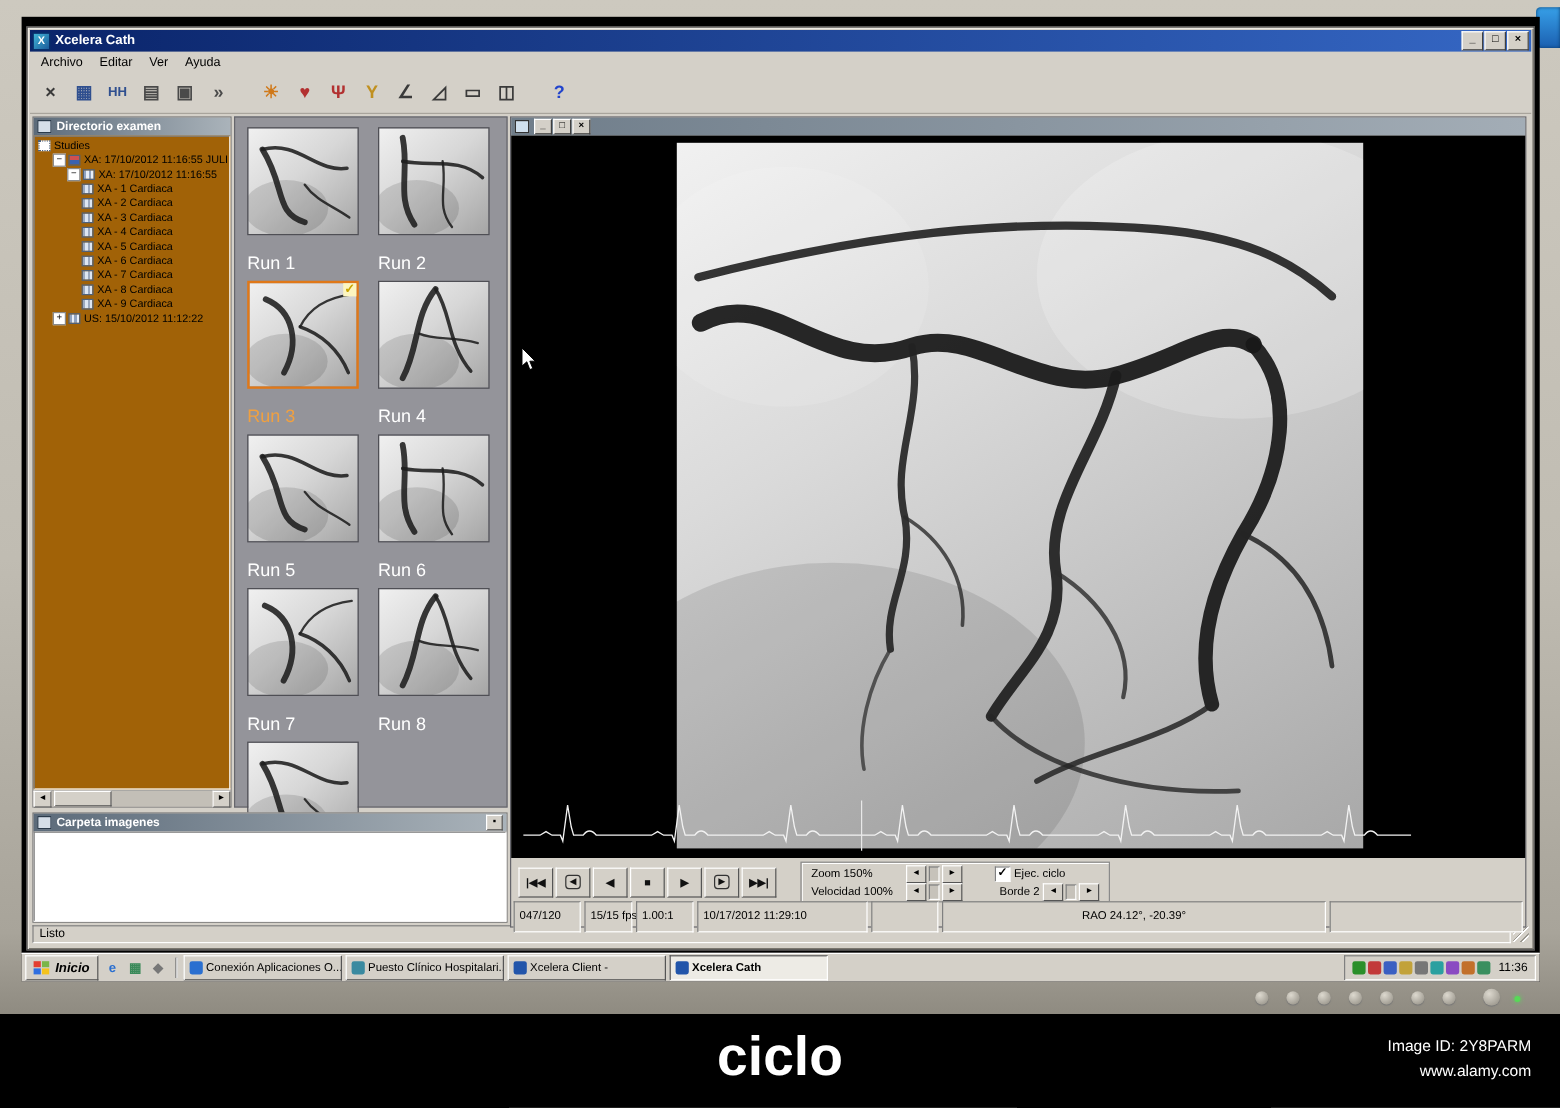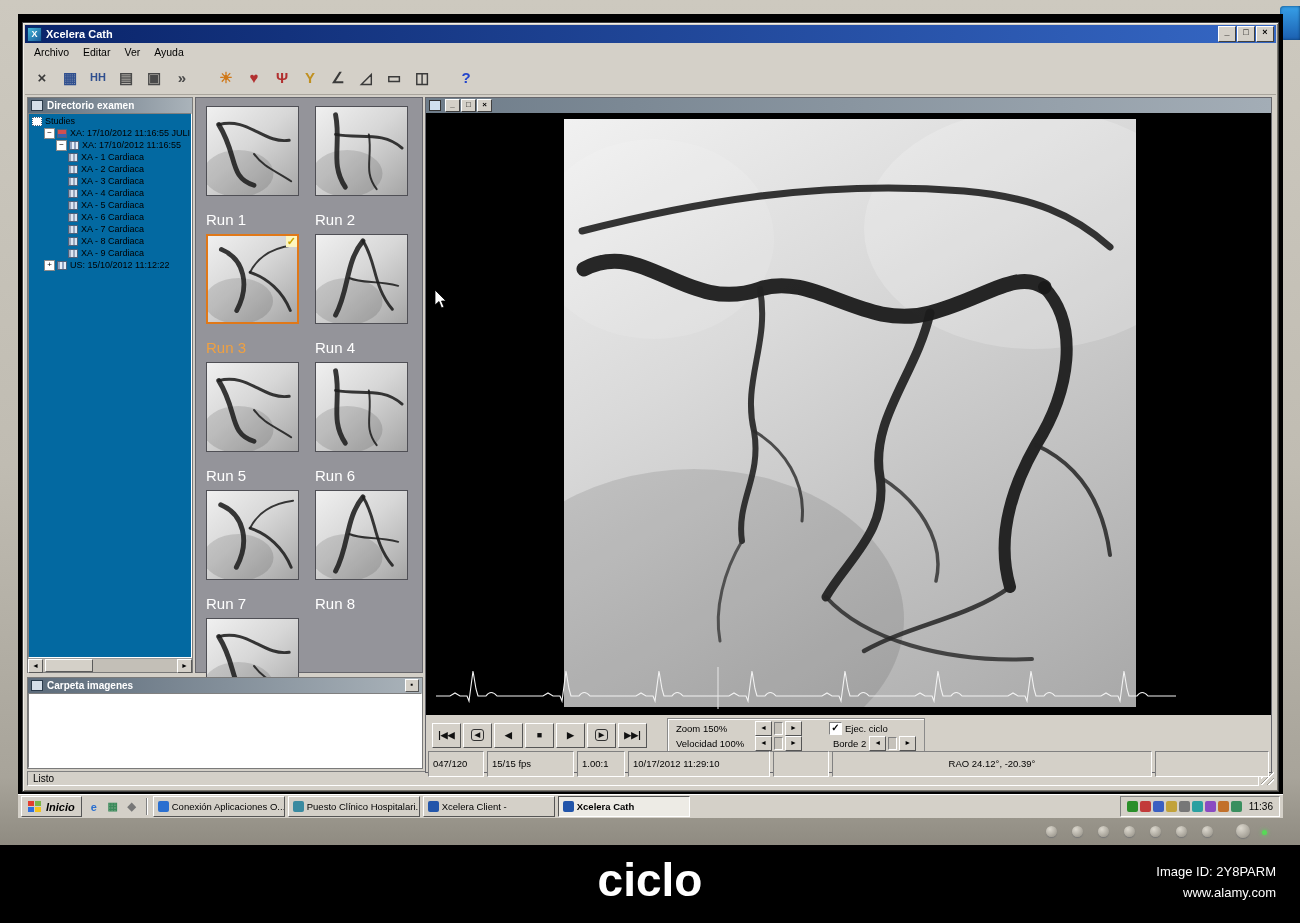--- a/index.html
+++ b/index.html
@@ -47,21 +47,21 @@
   
   .panel-hd{height:15px;flex:none;background:linear-gradient(90deg,#5c6b7a,#aab3ba);
     display:flex;align-items:center;gap:4px;color:#fff;font-size:10px;font-weight:bold;padding:0 3px;}
   .phicon{width:10px;height:9px;flex:none;background:#d5dee8;border:1px solid #2a3a4a;}
   .hdbtn{margin-left:auto;width:12px;height:11px;background:#d4d0c8;border:1px solid;
     border-color:#fff #555 #555 #fff;font-size:8px;line-height:9px;text-align:center;color:#000;font-weight:bold;}
 
   
   .dirpanel{position:absolute;left:2px;top:2px;width:166px;height:576px;border:1px solid #7a7a7a;
     background:#d4d0c8;display:flex;flex-direction:column;box-sizing:border-box;}
-  .treewrap{flex:1;background:#0369a1;border:1px solid;border-color:#808080 #fff #fff #808080;
+  .treewrap{flex:1;background:#a16207;border:1px solid;border-color:#808080 #fff #fff #808080;
     overflow:hidden;position:relative;font-size:9px;color:#000;padding-top:1px;}
   .trow{display:flex;align-items:center;height:12px;white-space:nowrap;position:relative;}
   .texp{width:9px;height:9px;flex:none;border:1px solid #8a8a8a;background:#fff;font-size:8px;
     line-height:7px;text-align:center;margin-right:2px;}
   .ticon{width:10px;height:9px;flex:none;margin-right:3px;border:1px solid #4f617a;box-sizing:border-box;}
   .ticon.root{background:#fff;border-style:dotted;}
   .ticon.patient{background:linear-gradient(180deg,#d05050 50%,#3a62b0 50%);}
   .ticon.series{background:repeating-linear-gradient(90deg,#8fa2c0 0 2px,#e8eef8 2px 4px);}
   .ticon.film{background:repeating-linear-gradient(90deg,#9aa8be 0 2px,#dde6f2 2px 4px);}
   .tsuffix{position:absolute;right:1px;top:1px;}
@@ -118,21 +118,21 @@
   .spin{display:flex;align-items:center;gap:2px;}
   .spinbtn{width:15px;height:13px;background:#d4d0c8;border:1px solid;border-color:#fff #555 #555 #fff;
     font-size:7px;line-height:11px;text-align:center;}
   .spinmid{width:7px;height:11px;background:#c6c2ba;border:1px solid;border-color:#808080 #fff #fff #808080;}
   .cbx{width:11px;height:11px;background:#fff;border:1px solid;border-color:#808080 #fff #fff #808080;
     font-size:10px;line-height:10px;text-align:center;font-weight:bold;color:#000;margin-left:24px;}
 
   .vstatus{height:17px;flex:none;display:flex;align-items:center;padding:0 2px;gap:3px;font-size:9.5px;color:#000;}
   .scell{height:13px;border:1px solid;border-color:#808080 #fff #fff #808080;background:#d4d0c8;
     display:flex;align-items:center;padding:12px 4px;white-space:nowrap;box-sizing:border-box;}
-  .w1{width:56px}.w2{width:87px}.w3{width:48px}.w4{width:142px}.w5{width:56px}
+  .w1{width:56px}.w2{width:40px}.w3{width:48px}.w4{width:142px}.w5{width:56px}
   .w6{width:320px;justify-content:center}.w7{flex:1}
 
   
   .taskbar{position:absolute;left:0;top:780px;width:1265px;height:24px;background:#d4d0c8;
     border-top:1px solid #fff;display:flex;align-items:center;padding:0 3px;gap:3px;box-sizing:border-box;}
   .startbtn{height:19px;display:flex;align-items:center;gap:4px;padding:0 6px;background:#d4d0c8;
     border:1px solid;border-color:#fff #555 #555 #fff;font-weight:bold;font-size:11px;font-style:italic;}
   .flag{width:14px;height:12px;display:grid;grid-template-columns:6px 6px;grid-template-rows:5px 5px;gap:1px;}
   .flag i{display:block;}
   .qlbtn{width:18px;height:18px;display:flex;align-items:center;justify-content:center;

